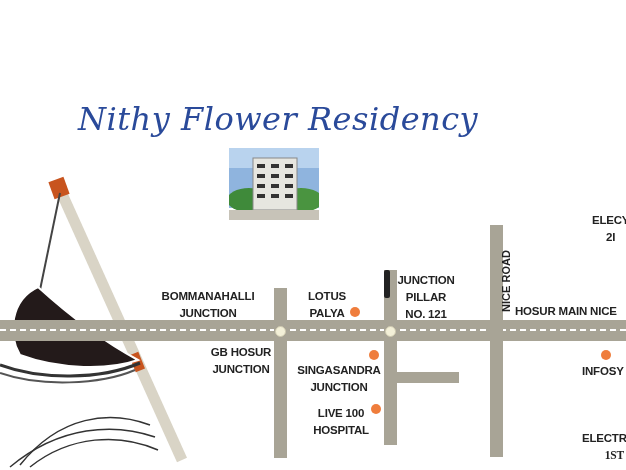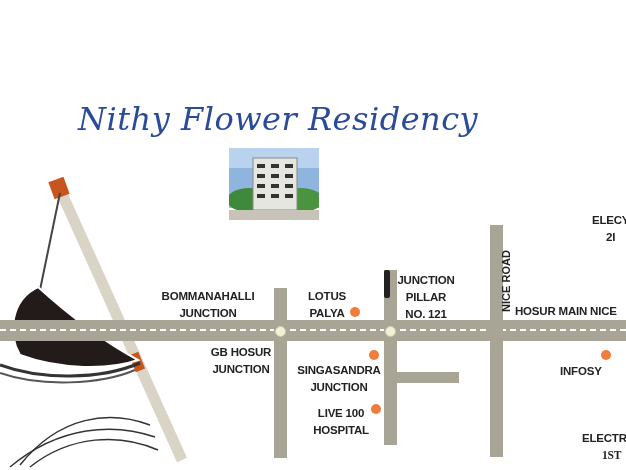--- a/index.html
+++ b/index.html
@@ -100,23 +100,23 @@
   <div>JUNCTION</div>
 </div>
 
 <div class="abs dot" style="left:371px;top:404px;"></div>
 <div class="abs lbl" style="left:305px;top:405px;width:72px;">
   <div>LIVE 100</div>
   <div>HOSPITAL</div>
 </div>
 
 <div class="abs dot" style="left:601px;top:350px;"></div>
-<div class="abs lbl" style="left:560px;top:363px;text-align:left;">INFOSY</div>
+<div class="abs lbl" style="left:582px;top:363px;text-align:left;">INFOSY</div>
 
 <div class="abs lbl" style="left:592px;top:212px;text-align:left;">
   <div>ELECY</div>
   <div style="padding-left:14px;">2I</div>
 </div>
 
-<div class="abs lbl" style="left:582px;top:430px;text-align:left;">
+<div class="abs lbl" style="left:582px;top:430px;text-align:center;">
   <div>ELECTR</div>
   <div style="padding-left:20px;font-family:Liberation Serif, serif;">1ST</div>
 </div>
 
 </body></html>

